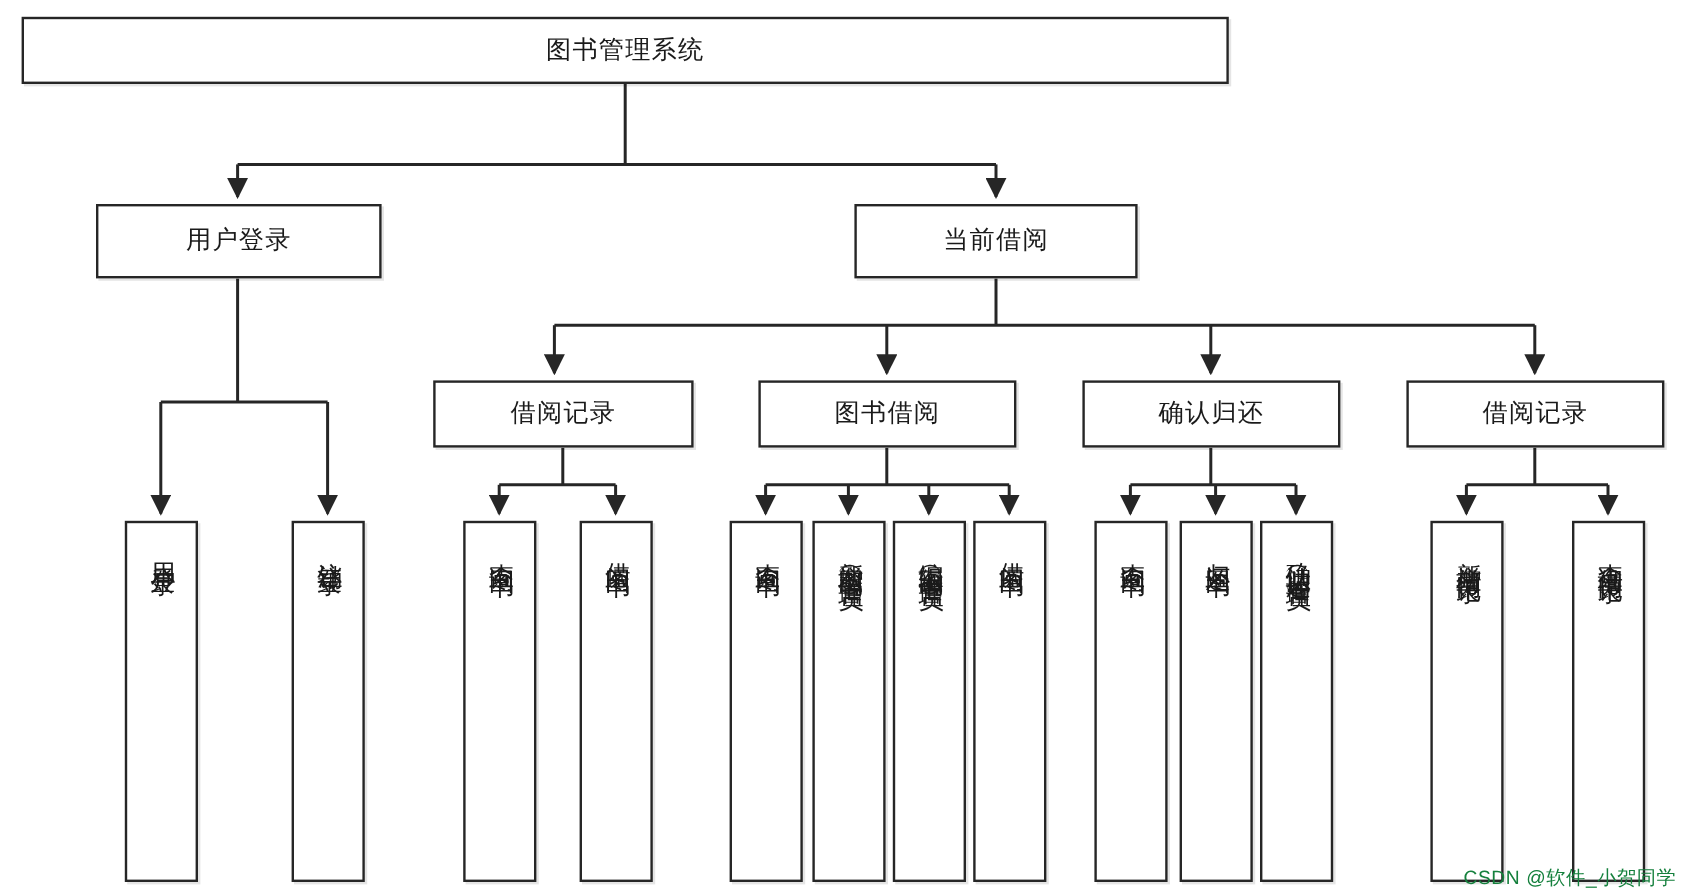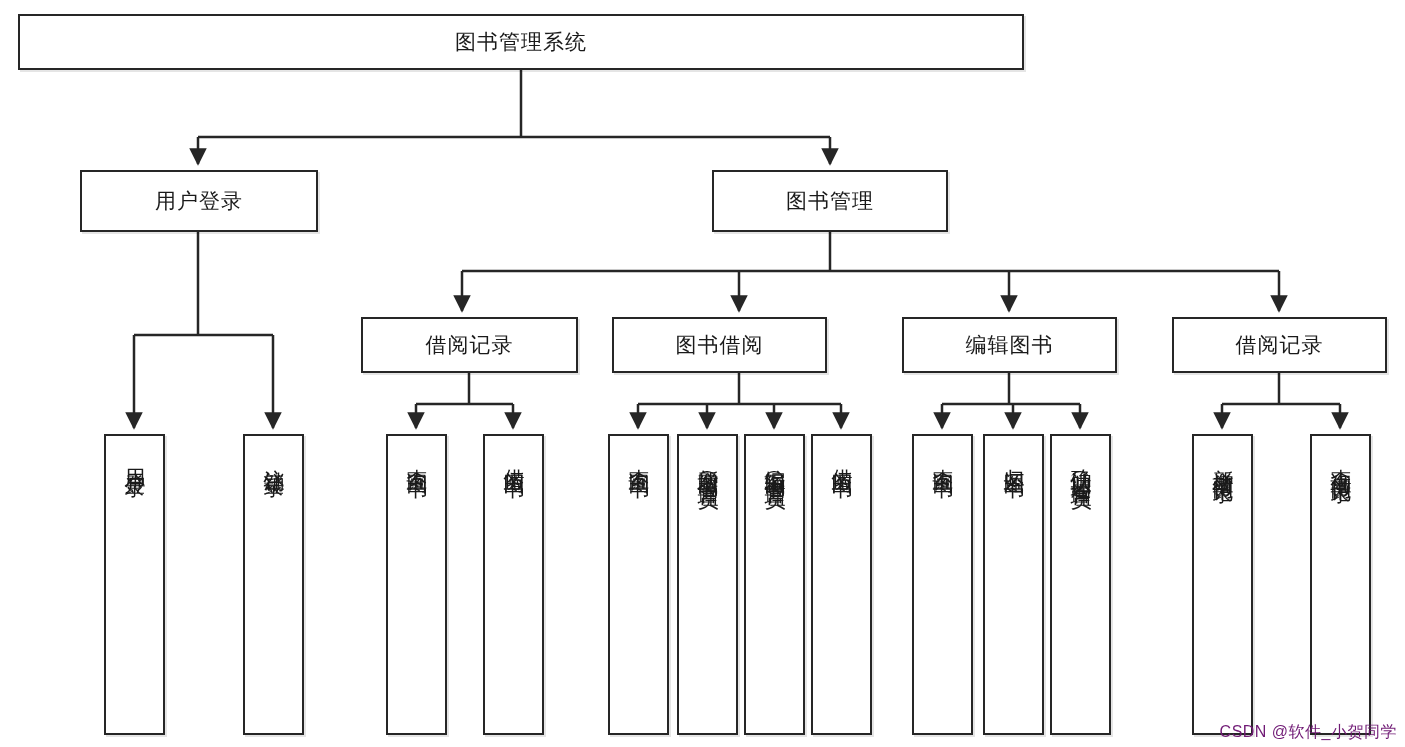--- a/index.html
+++ b/index.html
@@ -57,21 +57,21 @@
     color: #1a1a1a;
   }
   .node-root {
     font-size: 22px;
   }
   #watermark {
     position: absolute;
     right: 8px;
     bottom: 4px;
     font-size: 16px;
-    color: #701a75;
+    color: #15803d;
     letter-spacing: 0.5px;
     white-space: nowrap;
     user-select: none;
   }
 </style>
 </head>
 <body>
 
 <div id="canvas">
 
@@ -126,31 +126,31 @@
   </svg>
 
   <div class="node horiz node-root" style="left:18px; top:14px; width:1006px; height:56px;">
     <span>图书管理系统</span>
   </div>
 
   <div class="node horiz" style="left:80px; top:170px; width:238px; height:62px;">
     <span>用户登录</span>
   </div>
   <div class="node horiz" style="left:712px; top:170px; width:236px; height:62px;">
-    <span>图书管理</span>
+    <span>当前借阅</span>
   </div>
 
   <div class="node horiz" style="left:361px; top:317px; width:217px; height:56px;">
     <span>借阅记录</span>
   </div>
-  <div class="node horiz" style="left:612px; top:317px; width:215px; height:56px;">
+  <div class="node horiz" style="left:632px; top:317px; width:215px; height:56px;">
     <span>图书借阅</span>
   </div>
   <div class="node horiz" style="left:902px; top:317px; width:215px; height:56px;">
-    <span>编辑图书</span>
+    <span>确认归还</span>
   </div>
   <div class="node horiz" style="left:1172px; top:317px; width:215px; height:56px;justify-content:center;">
     <span>借阅记录</span>
   </div>
 
   <div class="node vert" style="left:104px; top:434px; width:61px; height:301px;">
     <span class="vlabel">用户登录</span>
   </div>
   <div class="node vert" style="left:243px; top:434px; width:61px; height:301px;">
     <span class="vlabel">注销登录</span>

